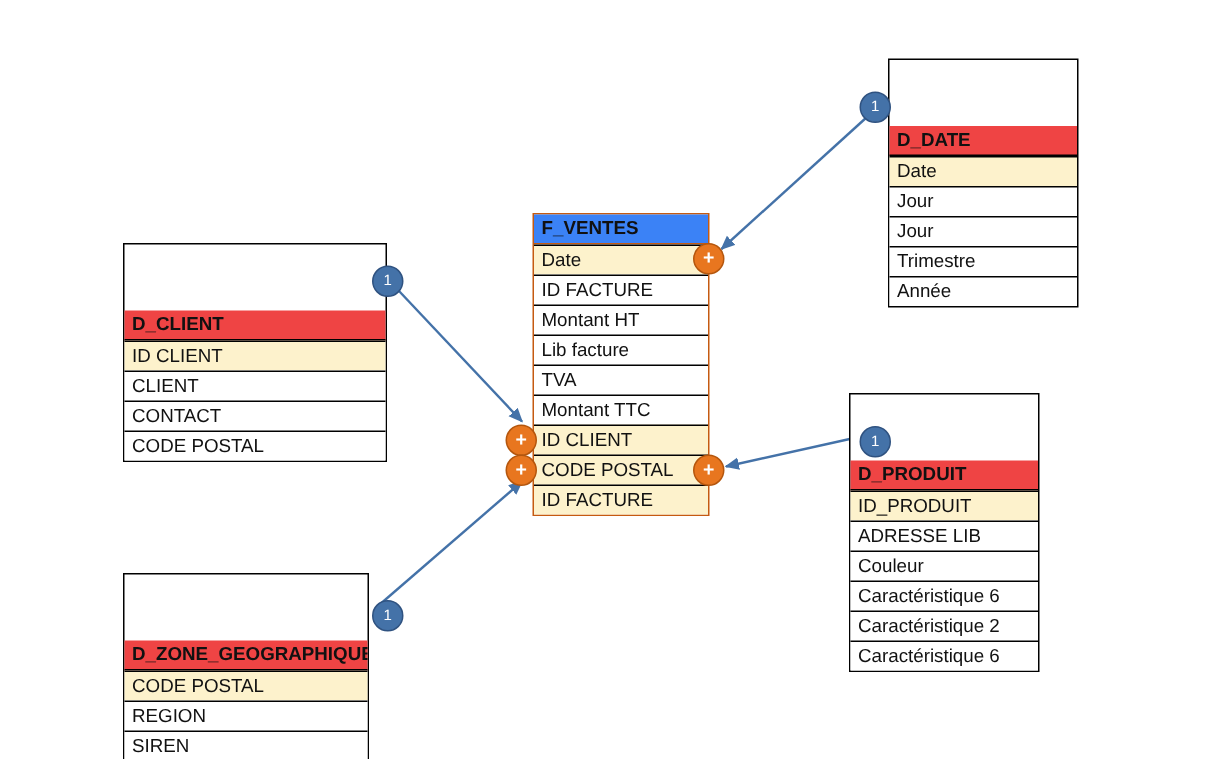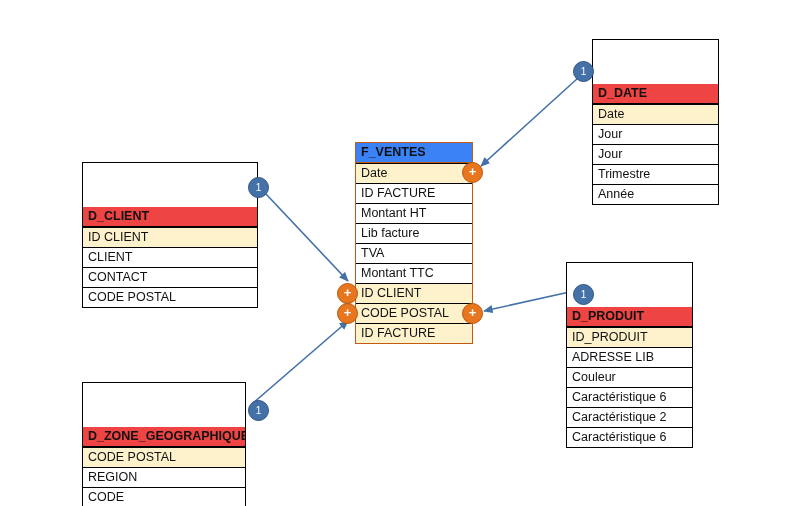--- a/index.html
+++ b/index.html
@@ -132,21 +132,21 @@
         <div class="hdr">D_CLIENT</div>
         <div class="row key">ID CLIENT</div>
         <div class="row">CLIENT</div>
         <div class="row">CONTACT</div>
         <div class="row">CODE POSTAL</div>
       </div>
       <div class="table dim" style="left: 82px; top: 382px; width: 164px;">
         <div class="hdr">D_ZONE_GEOGRAPHIQUE</div>
         <div class="row key">CODE POSTAL</div>
         <div class="row">REGION</div>
-        <div class="row">CODE</div>
+        <div class="row">SIREN</div>
         <div class="row">VILLE</div>
       </div>
       <div class="table fact" style="left: 355px; top: 142px; width: 118px;">
         <div class="hdr">F_VENTES</div>
         <div class="row key">Date</div>
         <div class="row">ID FACTURE</div>
         <div class="row">Montant HT</div>
         <div class="row">Lib facture</div>
         <div class="row">TVA</div>
         <div class="row">Montant TTC</div>

